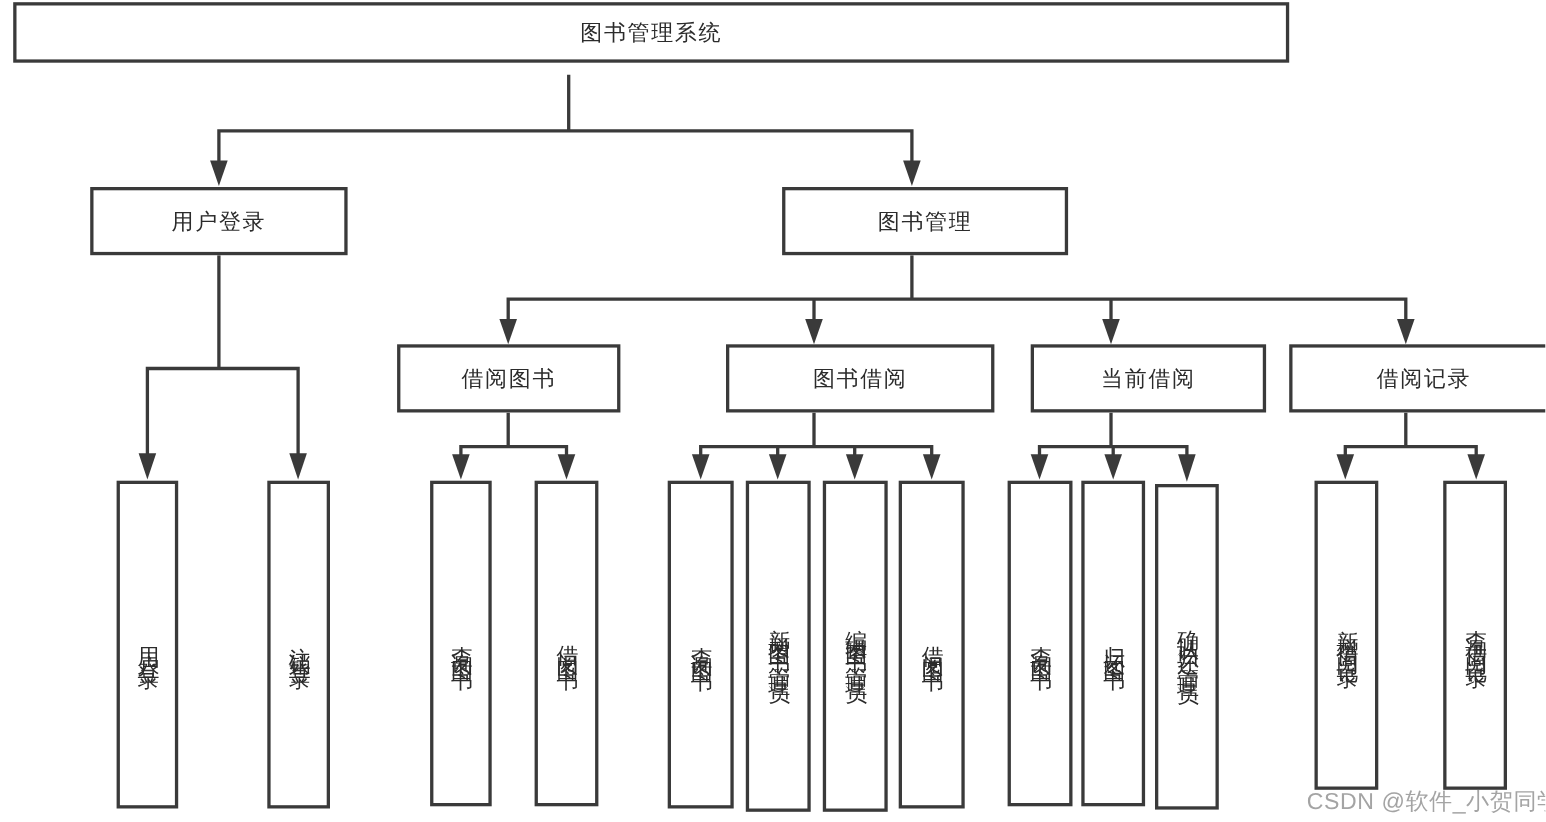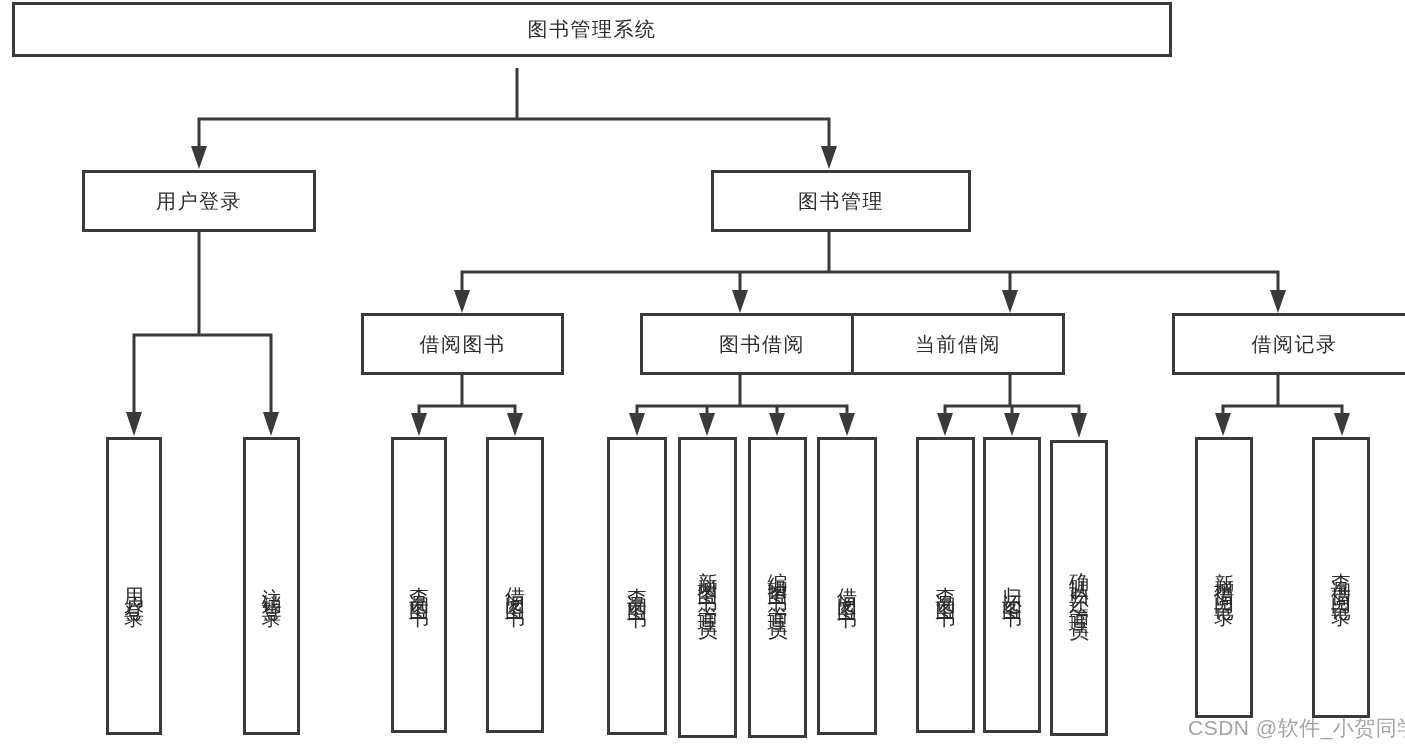--- a/index.html
+++ b/index.html
@@ -67,22 +67,22 @@
       <polygon points="1334,413 1350,413 1342,436"></polygon>
     </g>
   </svg>
 
   <div class="node" style="left:12px;top:2px;width:1160px;height:55px">图书管理系统</div>
 
   <div class="node" style="left:82px;top:170px;width:234px;height:62px">用户登录</div>
   <div class="node" style="left:711px;top:170px;width:260px;height:62px">图书管理</div>
 
   <div class="node" style="left:361px;top:313px;width:203px;height:62px">借阅图书</div>
-  <div class="node" style="left:640px;top:313px;width:244px;height:62px">图书借阅</div>
-  <div class="node" style="left:851px;top:313px;width:214px;height:62px">当前借阅</div>
+  <div class="node" style="left:660px;top:313px;width:244px;height:62px">图书借阅</div>
+  <div class="node" style="left:937px;top:313px;width:214px;height:62px">当前借阅</div>
   <div class="node" style="left:1172px;top:313px;width:245px;height:62px">借阅记录</div>
 
   <div class="node vbox" style="left:106px;top:437px;width:56px;height:298px">用户登录</div>
   <div class="node vbox" style="left:243px;top:437px;width:57px;height:298px">注销登录</div>
 
   <div class="node vbox" style="left:391px;top:437px;width:56px;height:296px">查询图书</div>
   <div class="node vbox" style="left:486px;top:437px;width:58px;height:296px">借阅图书</div>
 
   <div class="node vbox" style="left:607px;top:437px;width:60px;height:298px">查询图书</div>
   <div class="node vbox" style="left:678px;top:437px;width:59px;height:301px">新增图书（管理员）</div>

